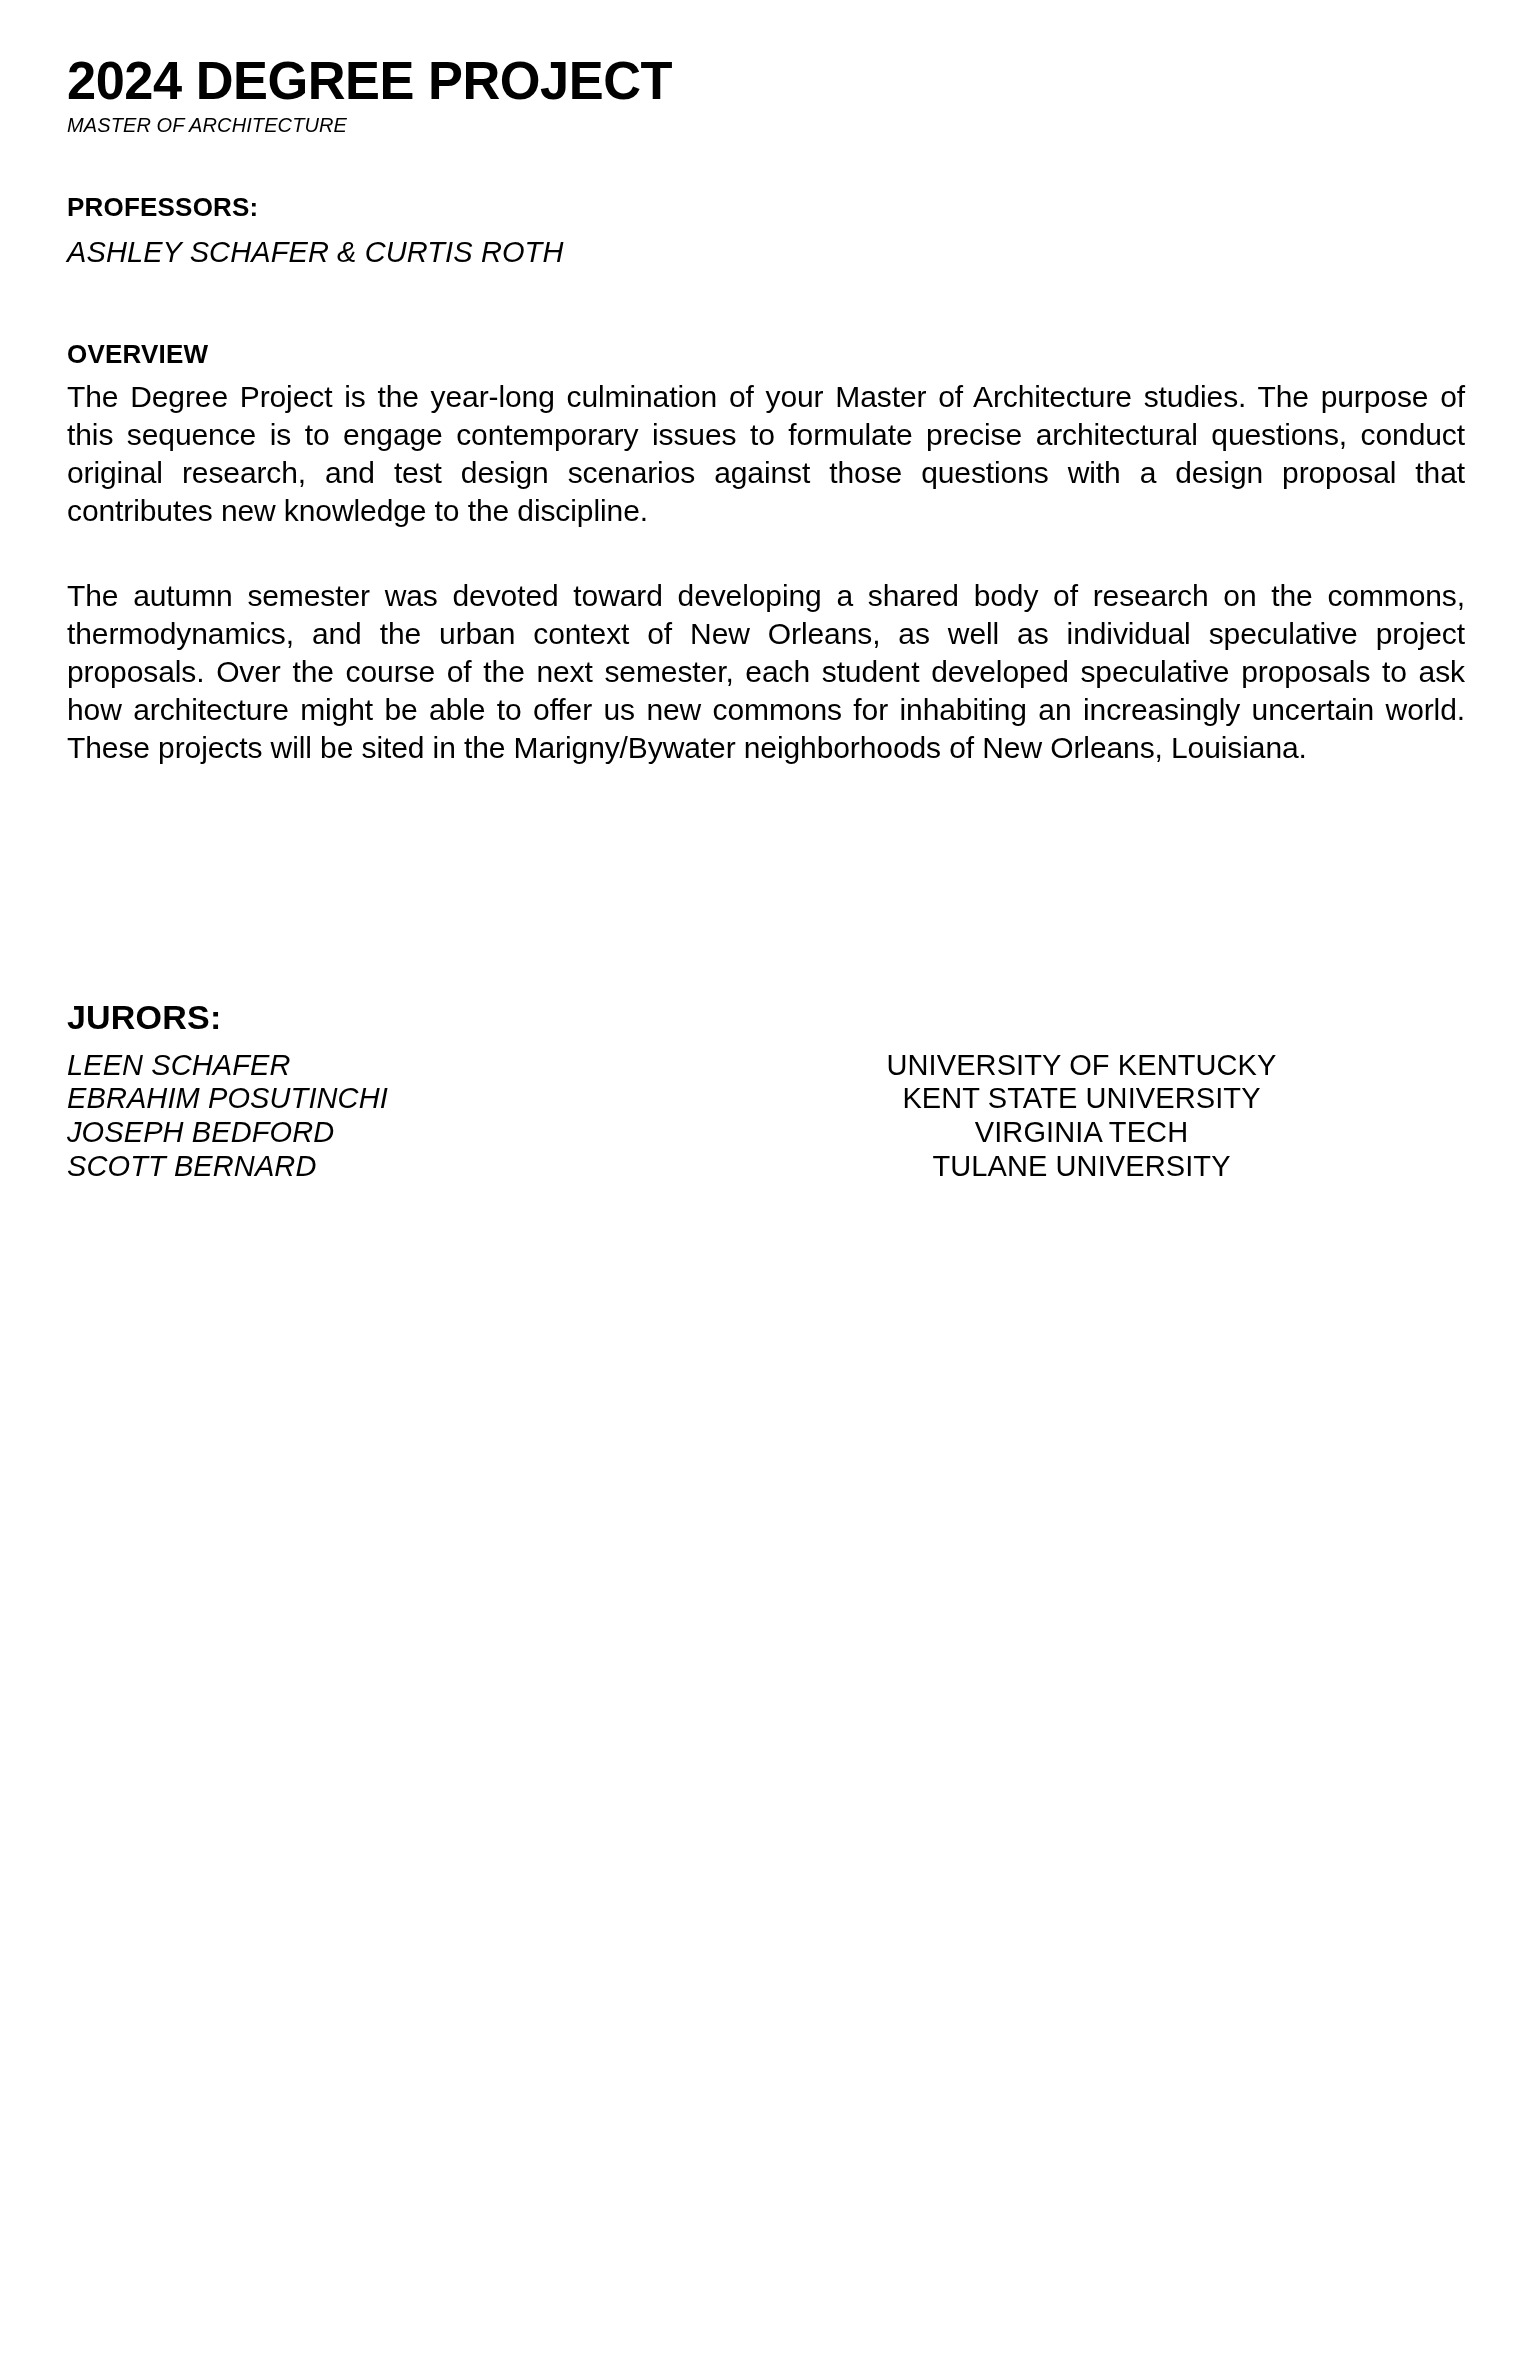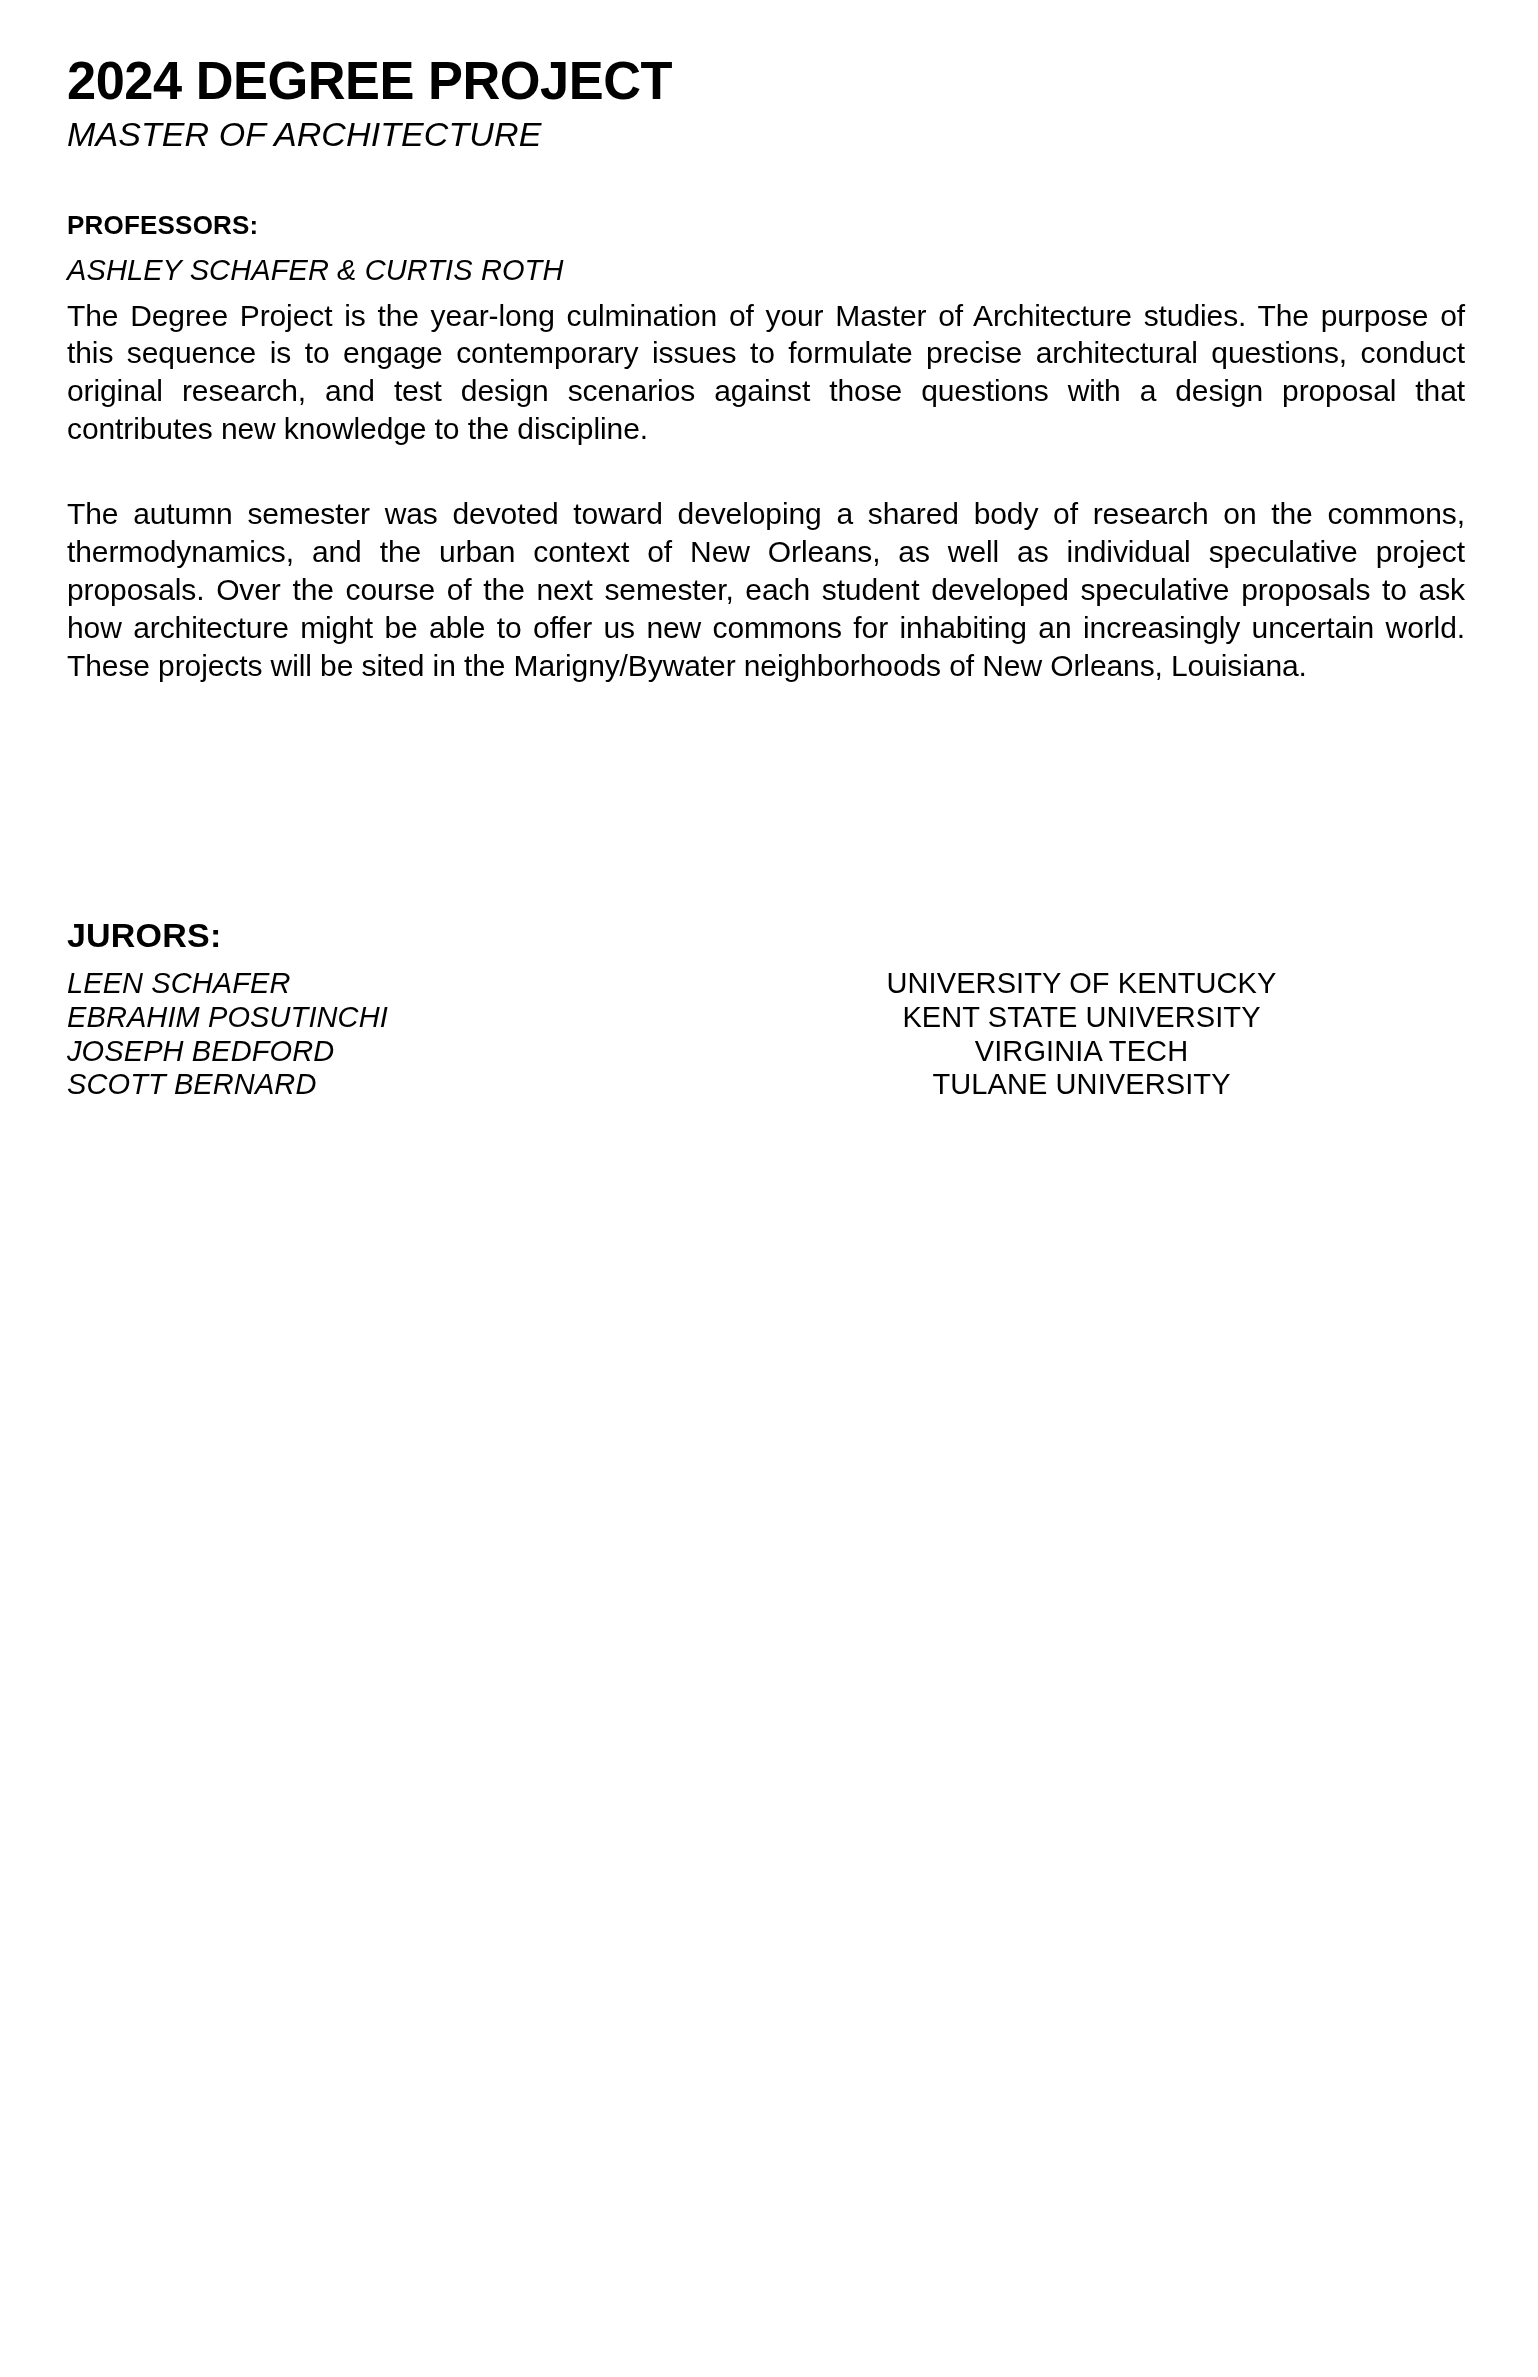--- a/index.html
+++ b/index.html
@@ -29,21 +29,21 @@
     font-size: 54px;
     font-weight: bold;
     letter-spacing: -0.5px;
     line-height: 1.08;
     margin: 0;
     white-space: nowrap;
     transform: scaleX(0.97);
     transform-origin: left center;
   }
   .subtitle {
-    font-size: 34px;
+    font-size: 20px;
     font-style: italic;
     font-weight: normal;
     line-height: 1.25;
     margin: 3.7px 0 0 0;
     letter-spacing: 0.1px;
   }
 
   
   .sec-head {
     font-size: 26px;
@@ -115,20 +115,21 @@
 <div class="page" style="background: rgb(255, 255, 255);">
 
   <h1 class="title">2024 DEGREE PROJECT</h1>
 
   <div class="subtitle">MASTER OF ARCHITECTURE</div>
 
   <div class="sec-head professors">PROFESSORS:</div>
 
   <div class="names-line">ASHLEY SCHAFER &amp; CURTIS ROTH</div>
 
+  <div class="sec-head overview">OVERVIEW</div>
 
   <p class="para first">The Degree Project is the year-long culmination of your Master of Architecture studies. The purpose of this sequence is to engage contemporary issues to formulate precise architectural questions, conduct original research, and test design scenarios against those questions with a design proposal that contributes new knowledge to the discipline.</p>
 
   <p class="para second">The autumn semester was devoted toward developing a shared body of research on the commons, thermodynamics, and the urban context of New Orleans, as well as individual speculative project proposals. Over the course of the next semester, each student developed speculative proposals to ask how architecture might be able to offer us new commons for inhabiting an increasingly uncertain world. These projects will be sited in the Marigny/Bywater neighborhoods of New Orleans, Louisiana.</p>
 
   <div class="jurors-spacer"></div>
 
   <div class="jurors-head">JURORS:</div>
 
   <table class="jurors-table">

